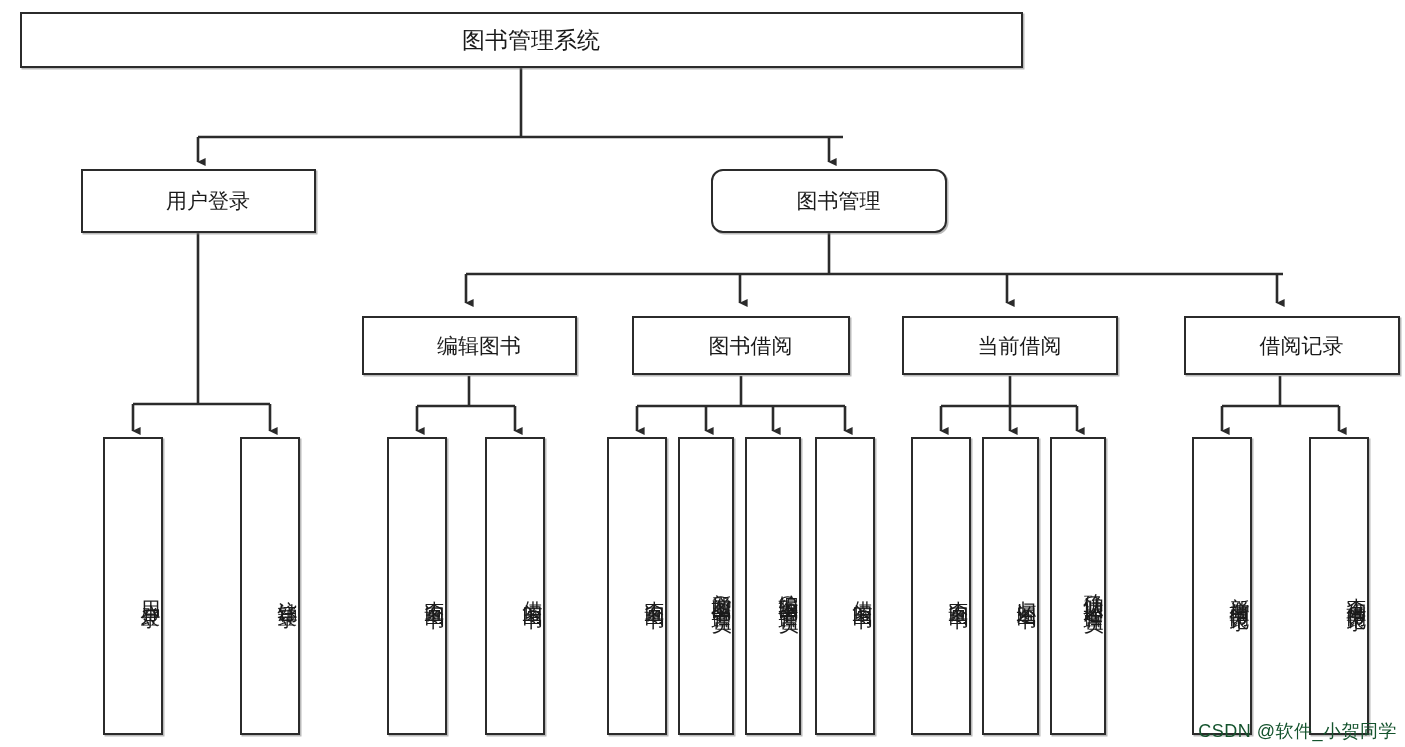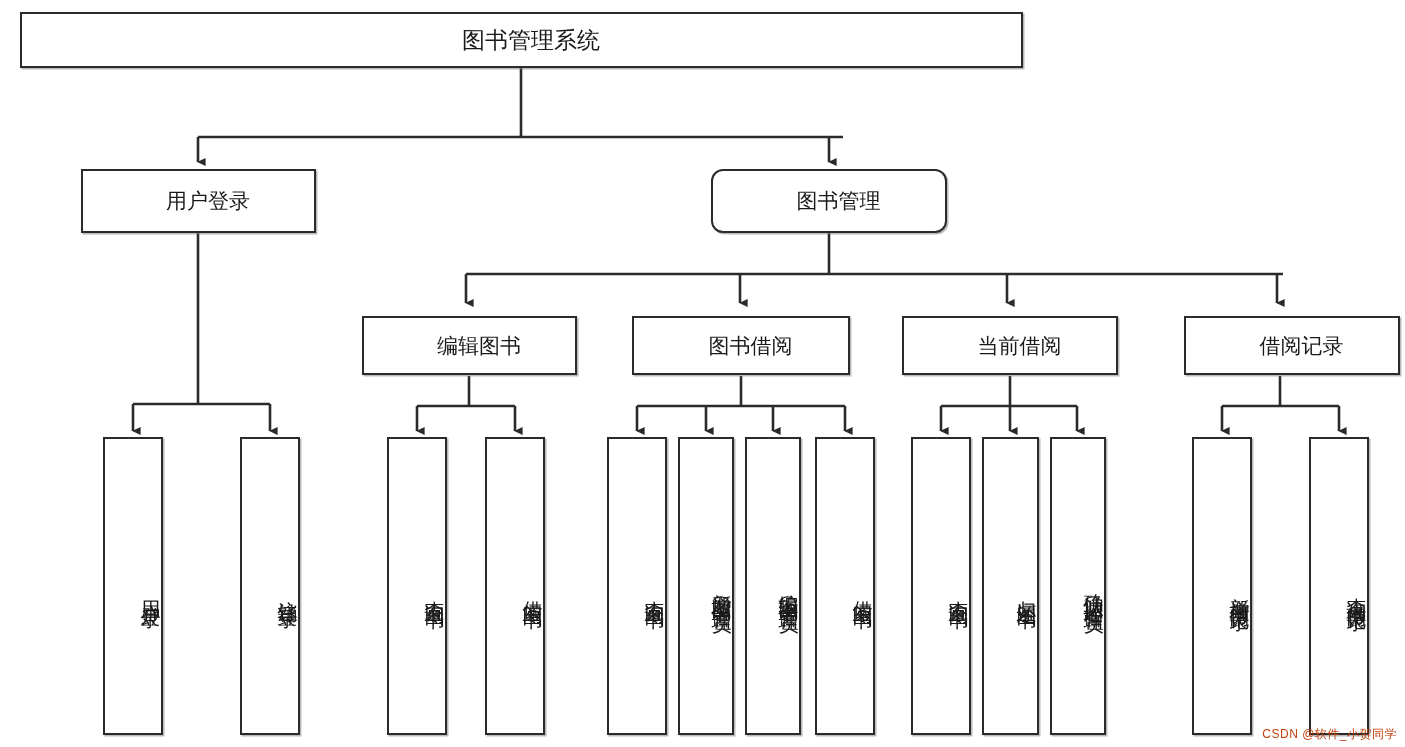--- a/index.html
+++ b/index.html
@@ -57,22 +57,22 @@
     white-space: pre-line;
   }
   .node.leaf .label {
     writing-mode: vertical-rl;
     text-orientation: upright;
   }
   #watermark {
     position: absolute;
     right: 8px;
     bottom: 4px;
-    font-size: 12px;
-    color: #c2410c;
+    font-size: 18px;
+    color: #14532d;
     letter-spacing: 0.5px;
     white-space: nowrap;
   }
 </style>
 </head>
 <body>
 
 <div id="canvas">
 
   <svg id="wires" viewBox="0 0 1405 747" width="1405" height="747" xmlns="http://www.w3.org/2000/svg">

